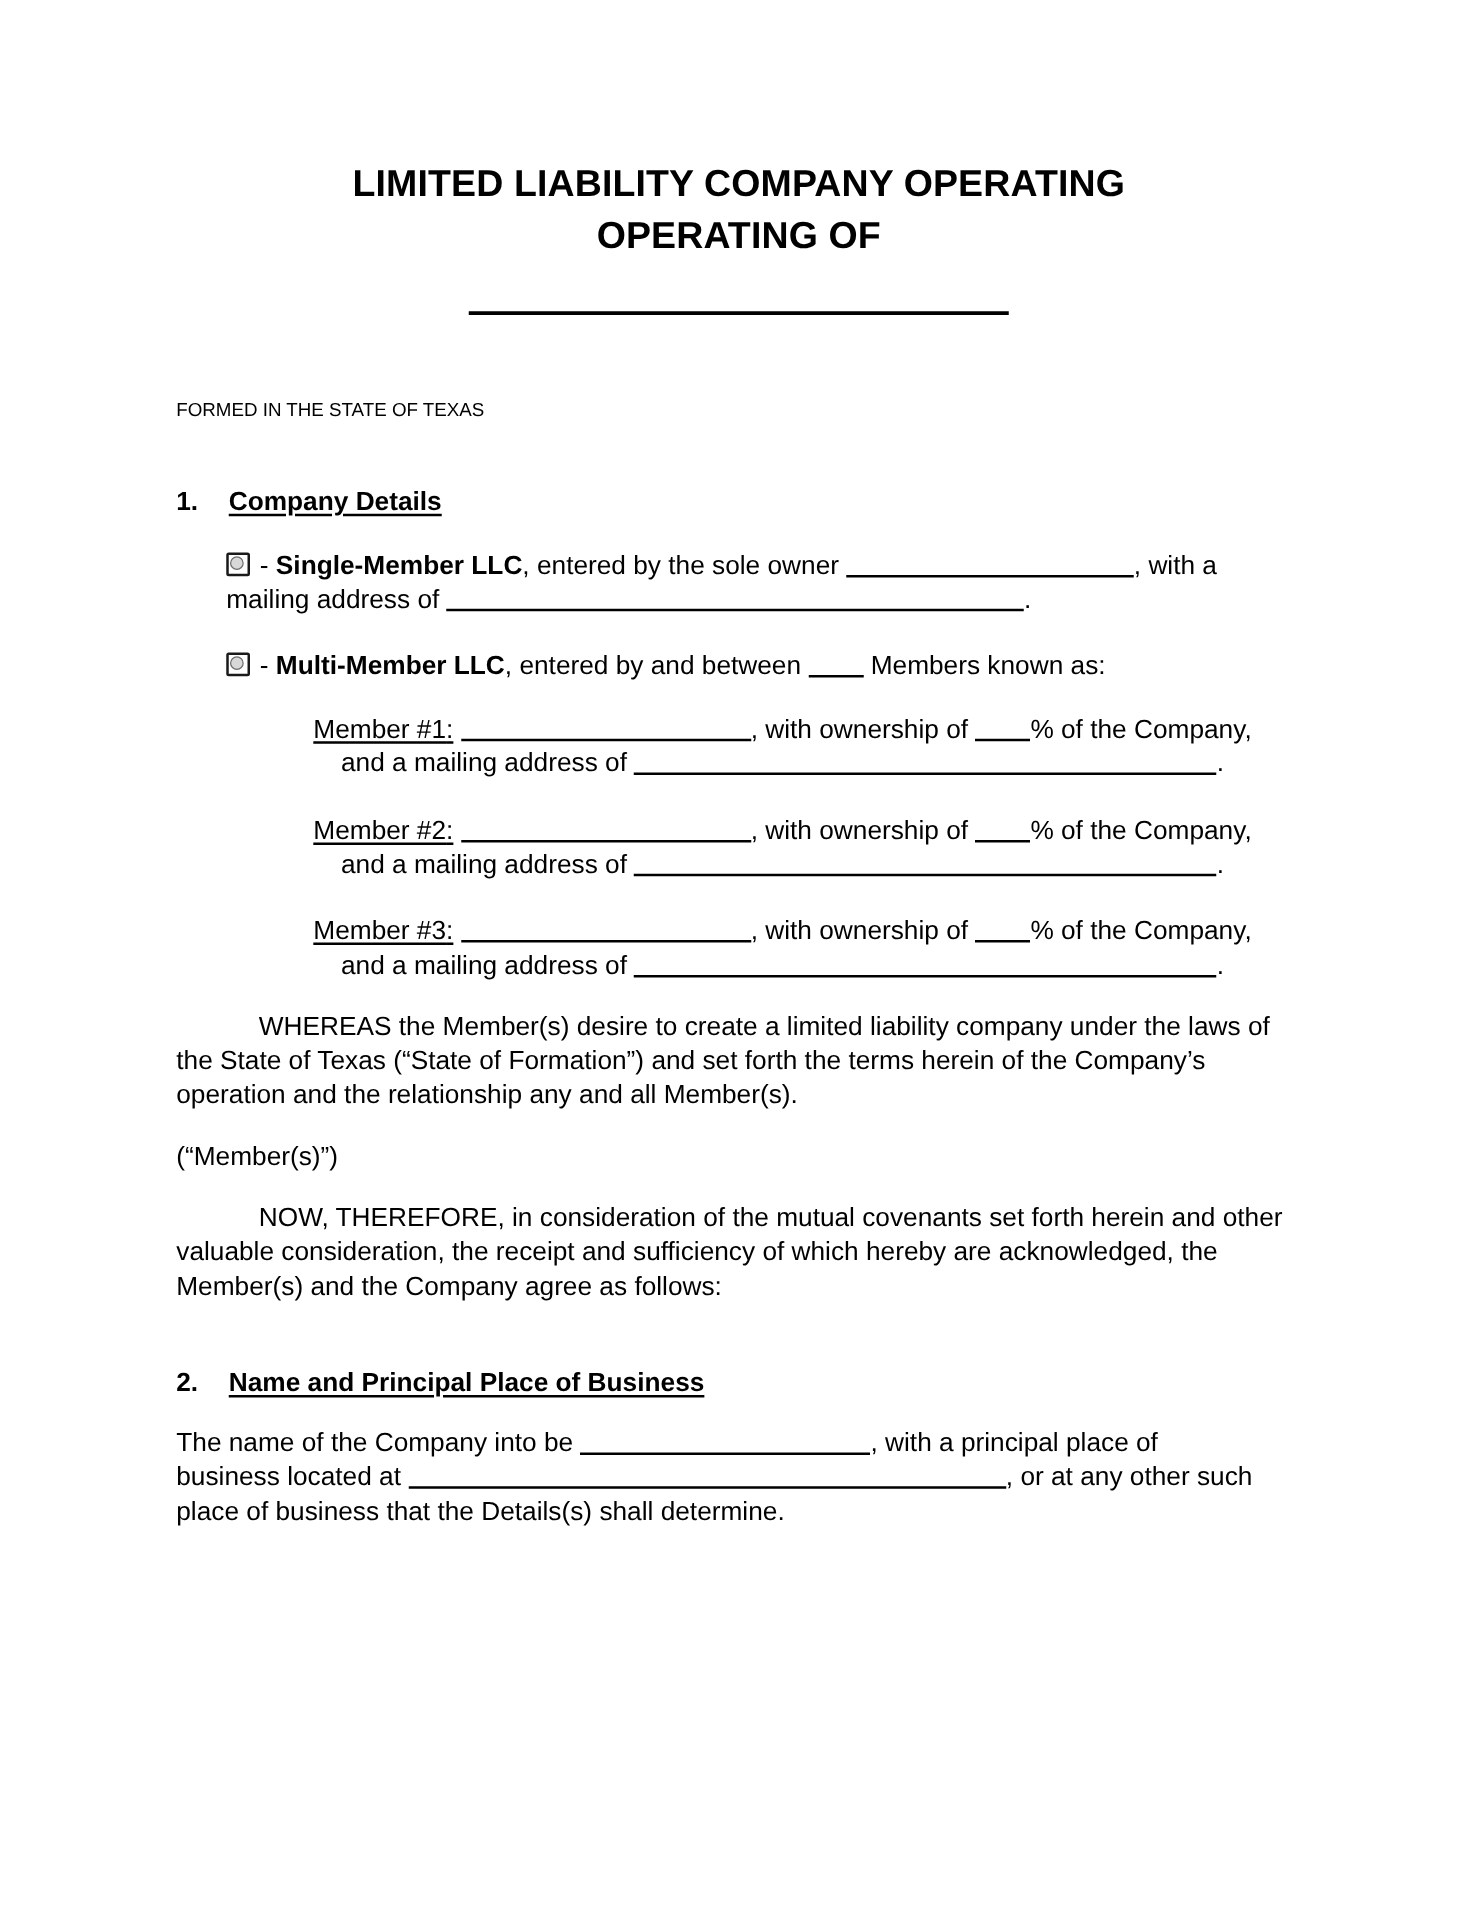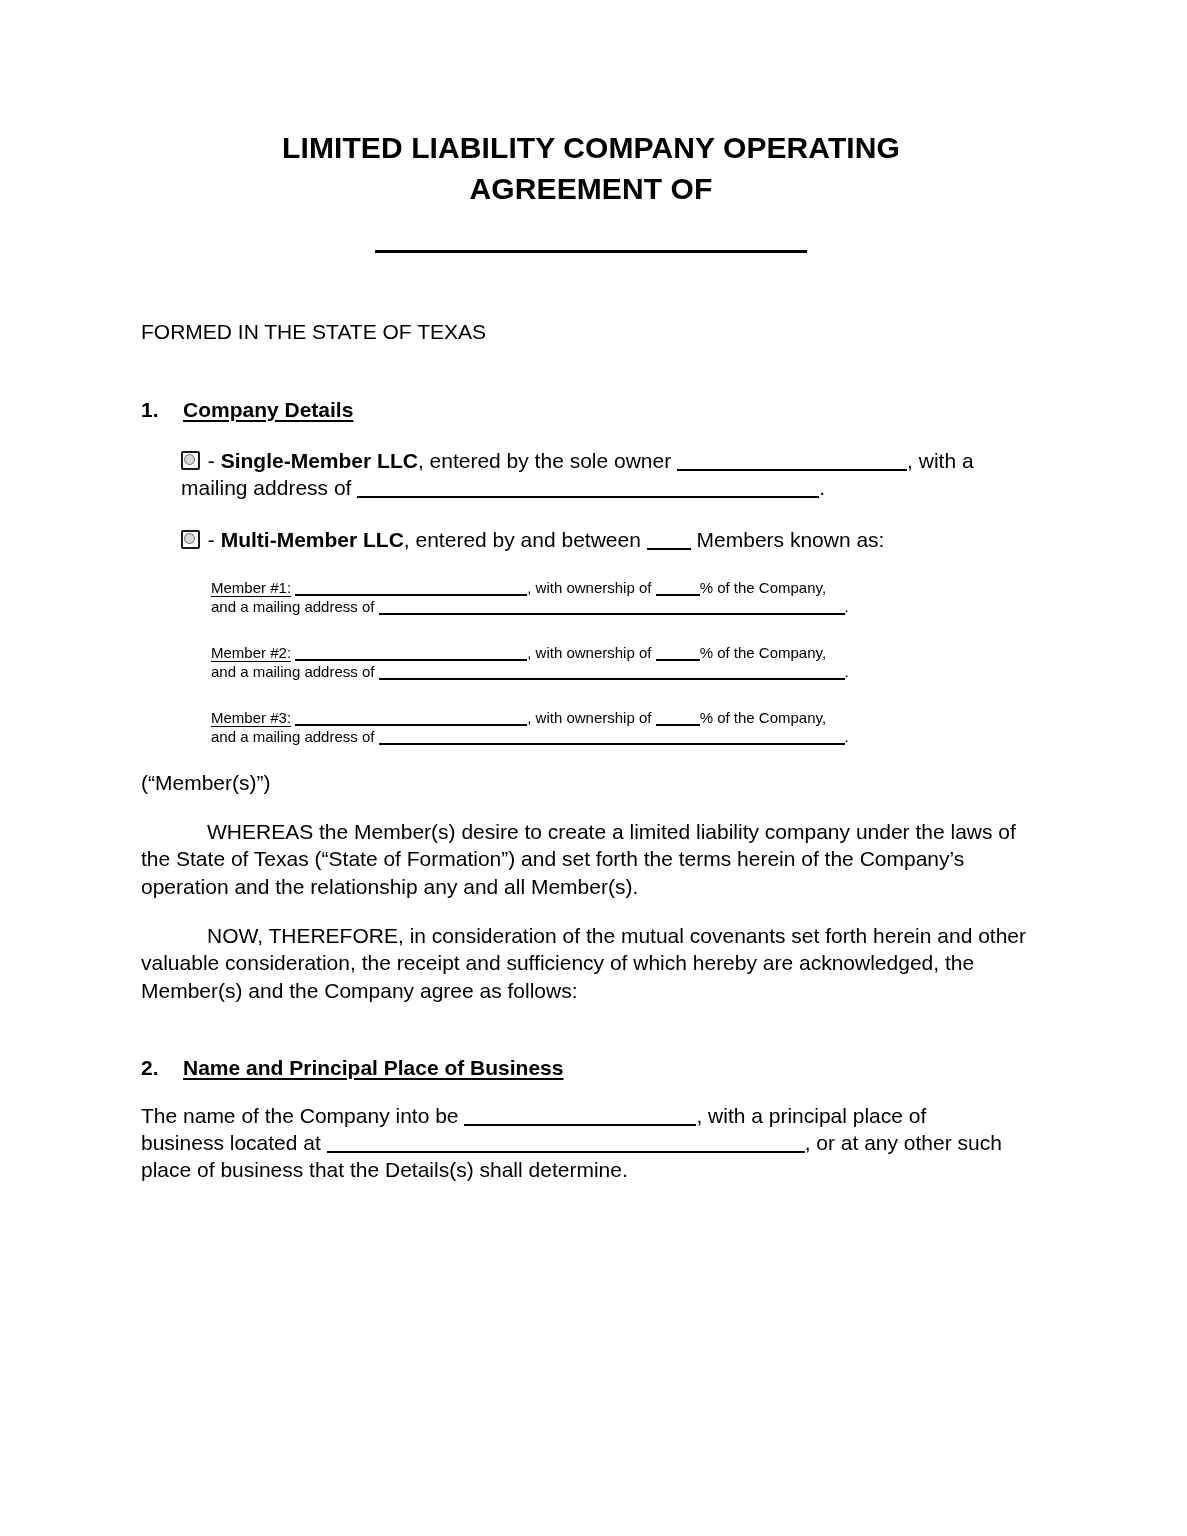--- a/index.html
+++ b/index.html
@@ -43,21 +43,21 @@
   .title-rule {
     display: inline-block;
     width: 432px;
     height: 3px;
     background: #000000;
   }
 
   
   .formed-line {
     margin-top: 62px;
-    font-size: 21px;
+    font-size: 15px;
     line-height: 1.28;
   }
   .para {
     font-size: 21px;
     line-height: 1.30;
     margin-top: 22px;
   }
   .indent-first { text-indent: 66px; }
 
   
@@ -105,22 +105,23 @@
     border-radius: 50%;
     background: #d8d8d8;
     border: 1px solid #6e6e6e;
     box-sizing: content-box;
   }
 
   
   .member-block {
     margin-top: 26px;
     margin-left: 70px;
-    font-size: 15px;
+    font-size: 21px;
     line-height: 1.30;
+    text-align: center;
   }
   .member-block.first { margin-top: 24px; }
   .mlabel {
     text-decoration: underline;
     text-underline-offset: 3px;
   }
 
   
   .blank {
     display: inline-block;
@@ -154,21 +155,21 @@
 </style>
 </head>
 <body>
 
 <div class="page">
 
   <div class="content">
 
     <h1 class="doc-title">
       <span>LIMITED LIABILITY COMPANY OPERATING</span><br>
-      <span>AGREEMENT OF</span>
+      <span>OPERATING OF</span>
     </h1>
 
     <div class="title-rule-wrap">
       <span class="title-rule"></span>
     </div>
 
     <div class="formed-line">FORMED IN THE STATE OF TEXAS</div>
 
     <div class="section-head">
       <span class="num">1.</span>
@@ -210,23 +211,23 @@
     </div>
 
     <div class="member-block">
       <span class="mlabel"><span>Member #3</span><span>:</span></span>
       <span class="blank b-name"></span><span>, with ownership of</span>
       <span class="blank b-pct"></span><span>% of the Company,</span><br>
       <span>and a mailing address of</span>
       <span class="blank b-maddr"></span><span>.</span>
     </div>
 
+    <div class="para indent-first">WHEREAS the Member(s) desire to create a limited liability company under the laws of the State of Texas (“State of Formation”) and set forth the terms herein of the Company’s operation and the relationship any and all Member(s).</div>
+
     <div class="para">(“Member(s)”)</div>
-
-    <div class="para indent-first">WHEREAS the Member(s) desire to create a limited liability company under the laws of the State of Texas (“State of Formation”) and set forth the terms herein of the Company’s operation and the relationship any and all Member(s).</div>
 
     <div class="para indent-first">NOW, THEREFORE, in consideration of the mutual covenants set forth herein and other valuable consideration, the receipt and sufficiency of which hereby are acknowledged, the Member(s) and the Company agree as follows:</div>
 
     <div class="section-head">
       <span class="num">2.</span>
       <span class="htext">Name and Principal Place of Business</span>
     </div>
 
     <div class="para">
       <span>The name of the Company into be</span>

